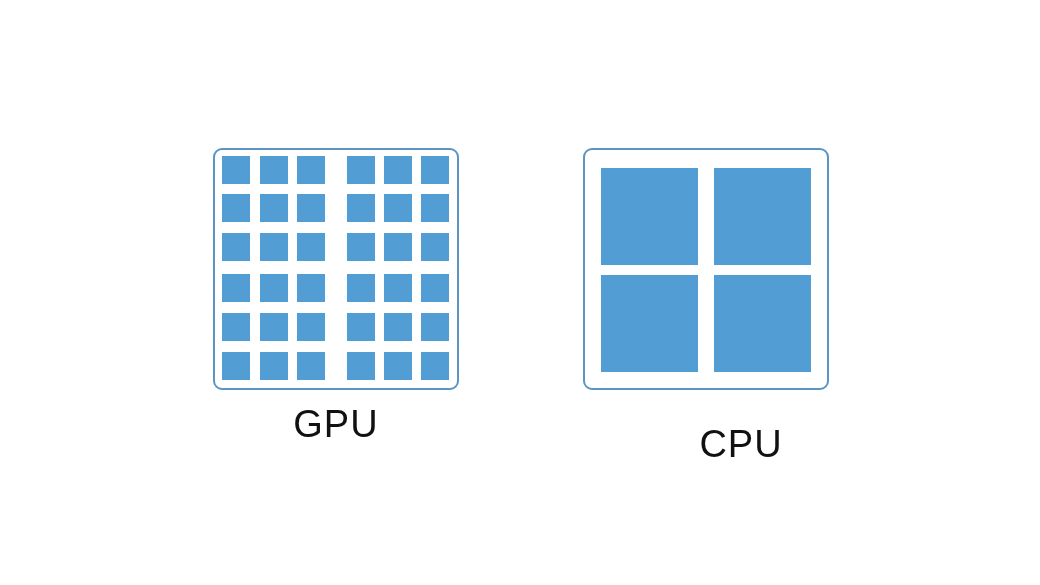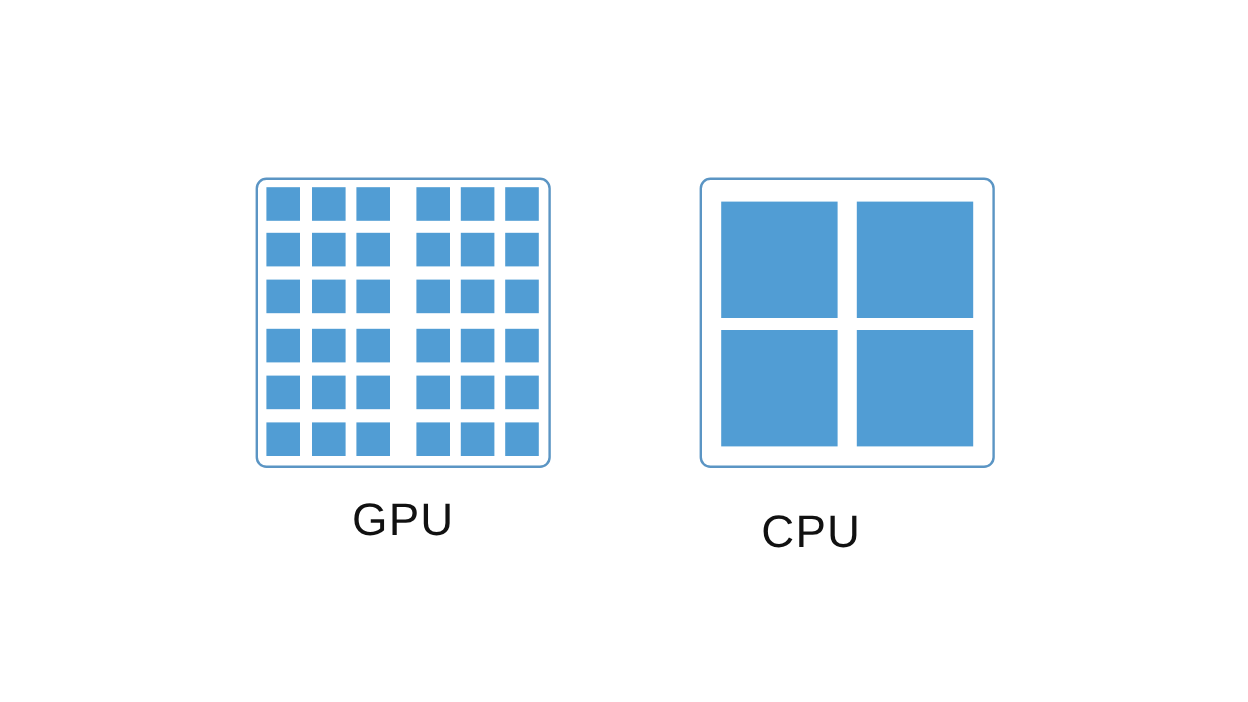--- a/index.html
+++ b/index.html
@@ -8,22 +8,22 @@
   .chip { position:absolute; box-sizing:border-box; border:2px solid #5b95c4; border-radius:9px; background:#fff; }
   .cell { position:absolute; background:#519dd4; }
   .label { position:absolute; font-size:38px; color:#111; letter-spacing:1px; text-align:center; width:200px; line-height:40px; }
 </style>
 </head>
 <body>
 
 <div id="gpu-chip" class="chip" style="left:213px;top:148px;width:246px;height:242px;"></div>
 <div id="cpu-chip" class="chip" style="left:583px;top:148px;width:246px;height:242px;"></div>
 
-<div class="label" style="left:236px;top:414px;">GPU</div>
-<div class="label" style="left:576px;top:424px;">CPU</div>
+<div class="label" style="left:236px;top:404px;">GPU</div>
+<div class="label" style="left:641px;top:424px;">CPU</div>
 
 <div class="cell" style="left: 222px; top: 156px; width: 28px; height: 28px; background: rgb(81, 157, 212);"></div>
 <div class="cell" style="left: 260px; top: 156px; width: 28px; height: 28px; background: rgb(81, 157, 212);"></div>
 <div class="cell" style="left: 297px; top: 156px; width: 28px; height: 28px; background: rgb(81, 157, 212);"></div>
 <div class="cell" style="left: 347px; top: 156px; width: 28px; height: 28px; background: rgb(81, 157, 212);"></div>
 <div class="cell" style="left: 384px; top: 156px; width: 28px; height: 28px; background: rgb(81, 157, 212);"></div>
 <div class="cell" style="left: 421px; top: 156px; width: 28px; height: 28px; background: rgb(81, 157, 212);"></div>
 <div class="cell" style="left: 222px; top: 194px; width: 28px; height: 28px; background: rgb(81, 157, 212);"></div>
 <div class="cell" style="left: 260px; top: 194px; width: 28px; height: 28px; background: rgb(81, 157, 212);"></div>
 <div class="cell" style="left: 297px; top: 194px; width: 28px; height: 28px; background: rgb(81, 157, 212);"></div>

